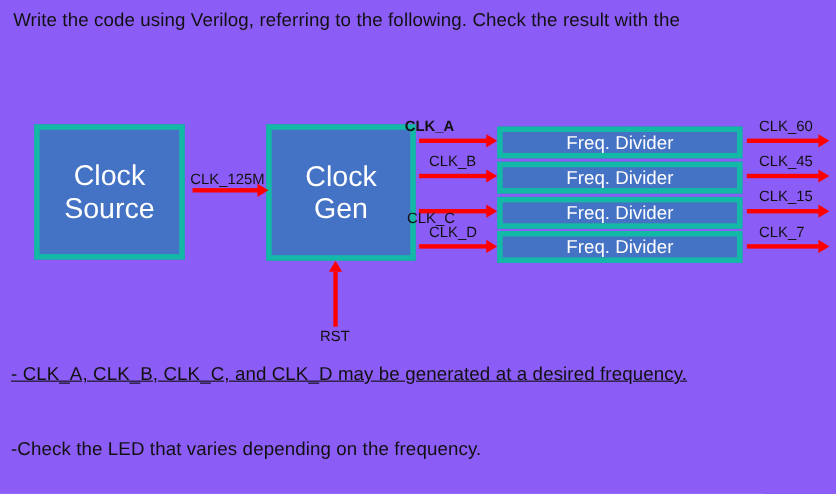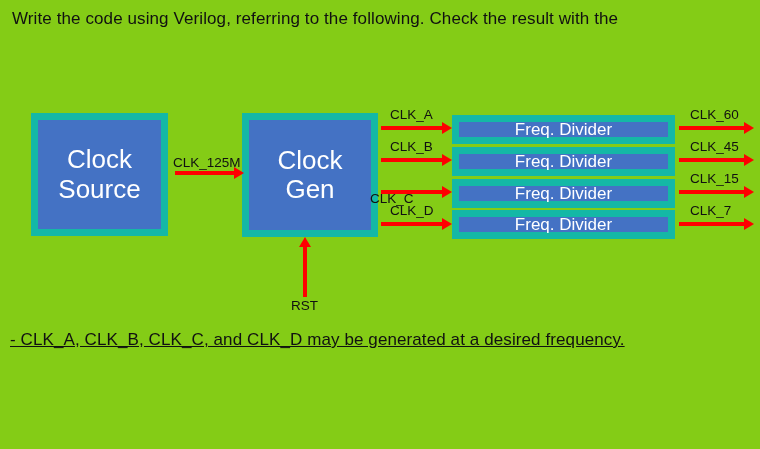--- a/index.html
+++ b/index.html
@@ -4,21 +4,21 @@
 <style>
   html, body {
     margin: 0;
     padding: 0;
     background: #ffffff;
   }
   #page {
     position: relative;
     width: 760px;
     height: 449px;
-    background: #84cc16;
+    background: #8b5cf6;
     font-family: "Liberation Sans", sans-serif;
     overflow: hidden;
   }
 
   
   .prose {
     position: absolute;
     color: #111111;
     font-size: 17px;
     line-height: 20px;
@@ -36,21 +36,21 @@
   #diagram {
     position: absolute;
     left: 0; top: 95px;
     width: 760px;
     height: 225px;
   }
 
   .blue-box {
     position: absolute;
     background: #4472C4;
-    border: 7px solid #14b8a6;
+    border: 5px solid #14b8a6;
     box-sizing: border-box;
     color: #ffffff;
     display: flex;
     align-items: center;
     justify-content: center;
     text-align: center;
     line-height: 1.12;
   }
 
   #box-clock-source {
@@ -126,21 +126,21 @@
 
   
   .sig-label {
     position: absolute;
     font-size: 13.5px;
     color: #111111;
     white-space: nowrap;
   }
   #label-clk125m { left: 173px; top: 60px; }
 
-  #label-clk-a { left: 390px; top: 12px; }
+  #label-clk-a { left: 368px; top: 12px; font-weight: bold; }
   #label-clk-b { left: 390px; top: 44px; }
   #label-clk-c { left: 370px; top: 76px; margin-top: 20px; }
   #label-clk-d { left: 390px; top: 108px; text-align: center; }
 
   #label-clk-60 { left: 690px; top: 12px; }
   #label-clk-45 { left: 690px; top: 44px; }
   #label-clk-15 { left: 690px; top: 76px; }
   #label-clk-7  { left: 690px; top: 108px; }
 
   #label-rst { left: 291px; top: 203px; }
@@ -187,14 +187,15 @@
     <div class="sig-label" id="label-clk-45">CLK_45</div>
     <div class="sig-label" id="label-clk-15">CLK_15</div>
     <div class="sig-label" id="label-clk-7">CLK_7</div>
 
     <div id="arrow-rst"></div>
     <div class="sig-label" id="label-rst">RST</div>
 
   </div>
 
   <div class="prose" id="note-line-1">- CLK_A, CLK_B, CLK_C, and CLK_D may be generated at a desired frequency.</div>
+  <div class="prose" id="note-line-3">-Check the LED that varies depending on the frequency.</div>
 
 </div>
 
 </body></html>

